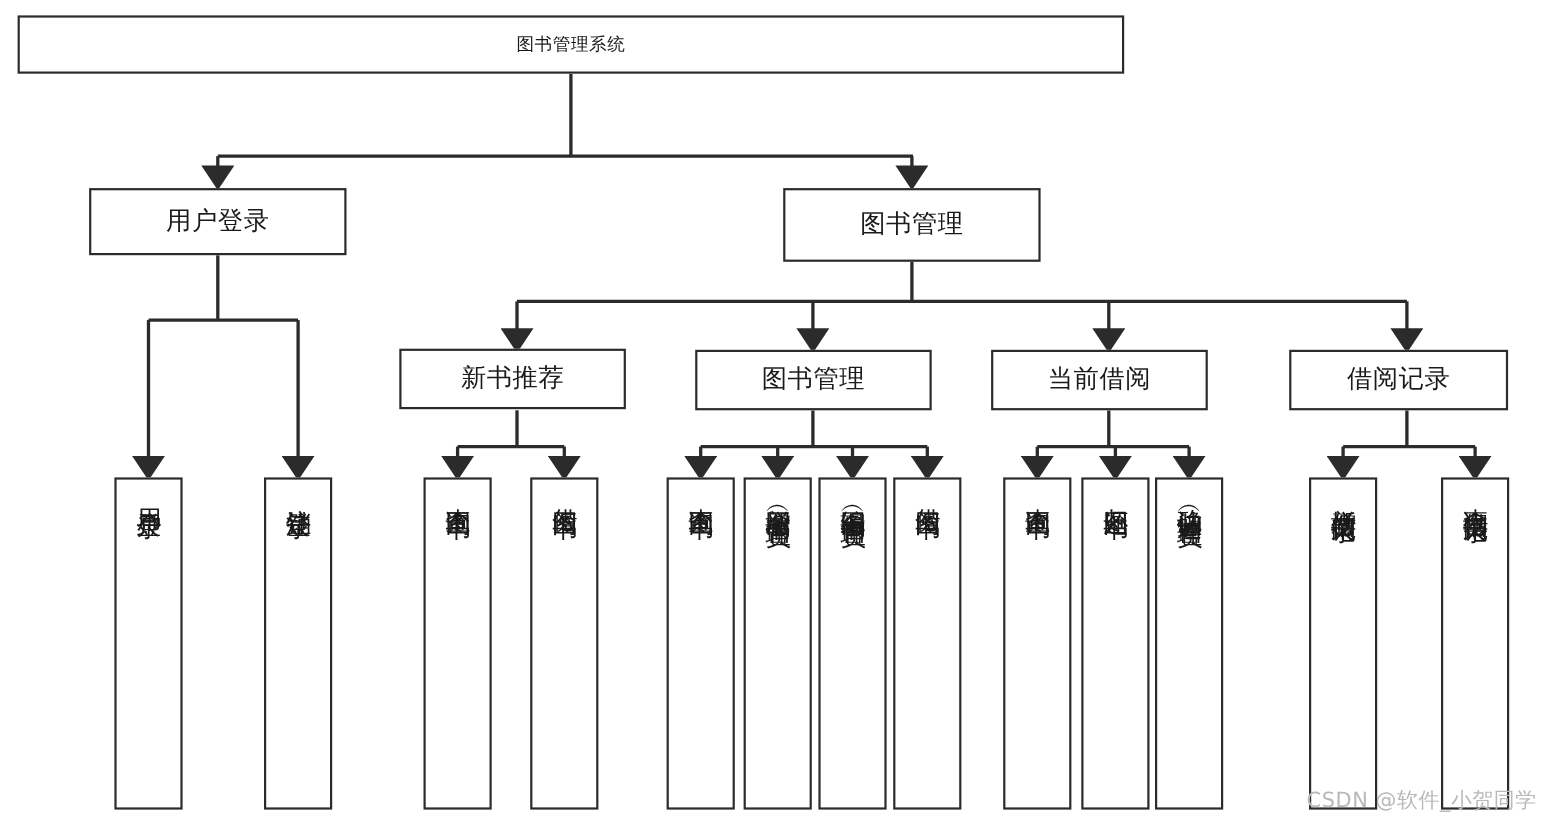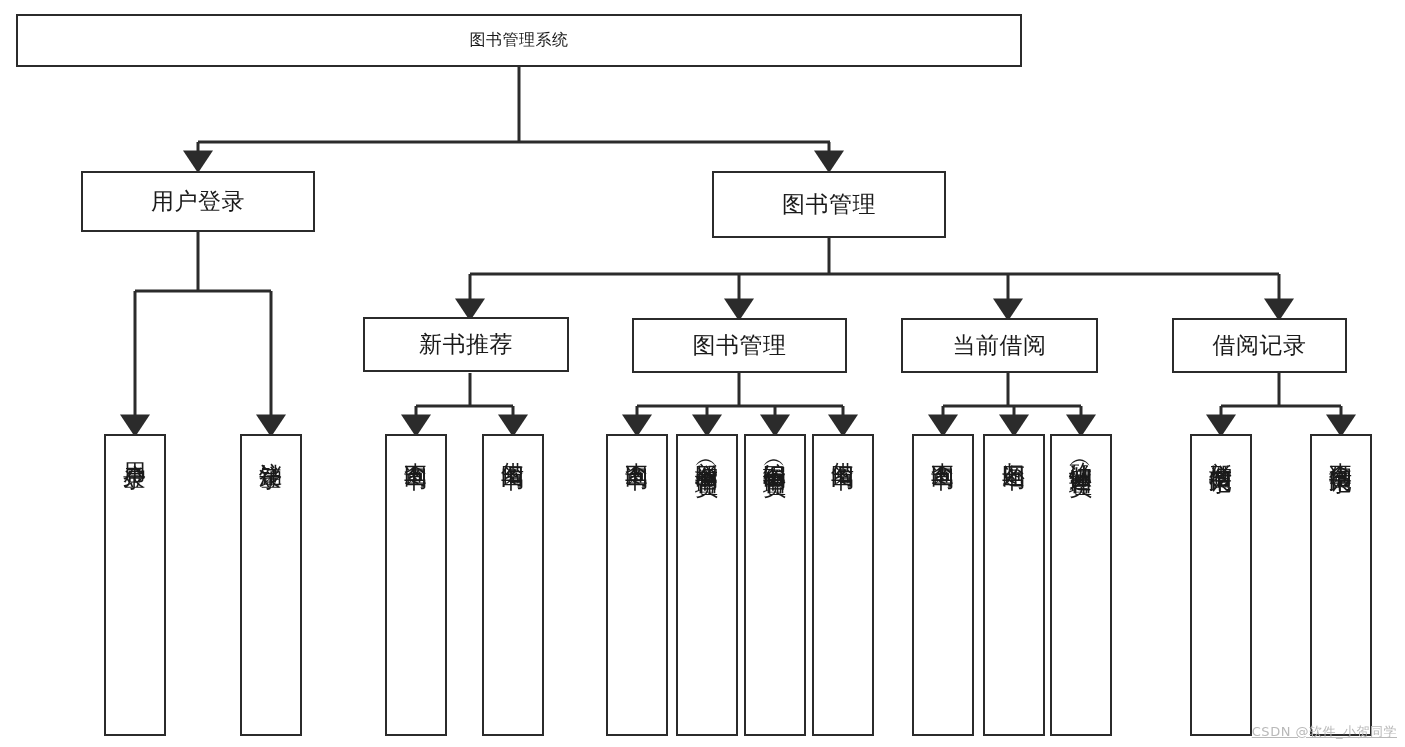--- a/index.html
+++ b/index.html
@@ -52,25 +52,24 @@
     left: 0;
     top: 0;
     width: 1405px;
     height: 747px;
     pointer-events: none;
   }
   .watermark {
     position: absolute;
     right: 8px;
     bottom: 6px;
-    font-size: 13px;
+    font-size: 19px;
     color: #b9b9b9;
     white-space: nowrap;
     letter-spacing: 0.5px;
-    text-decoration: underline;
   }
 </style>
 </head>
 <body>
 
 <div id="canvas">
 
   <svg class="wires" viewBox="0 0 1405 747">
     <defs>
       <marker id="arrow" markerWidth="10" markerHeight="10" refX="3.2" refY="5" orient="auto" markerUnits="strokeWidth">
@@ -134,21 +133,21 @@
 
   <div class="node" style="left:363px; top:317px; width:206px; height:55px;">
     <span class="label">新书推荐</span>
   </div>
   <div class="node" style="left:632px; top:318px; width:215px; height:55px;">
     <span class="label">图书管理</span>
   </div>
   <div class="node" style="left:901px; top:318px; width:197px; height:55px;">
     <span class="label">当前借阅</span>
   </div>
-  <div class="node" style="left:1172px; top:318px; width:175px; height:55px;">
+  <div class="node" style="left:1172px; top:318px; width:199px; height:55px;">
     <span class="label">借阅记录</span>
   </div>
 
   <div class="node leaf" style="left:104px; top:434px; width:62px; height:302px;">
     <span class="label">用户登录</span>
   </div>
   <div class="node leaf" style="left:240px; top:434px; width:62px; height:302px;">
     <span class="label">注销登录</span>
   </div>
 

